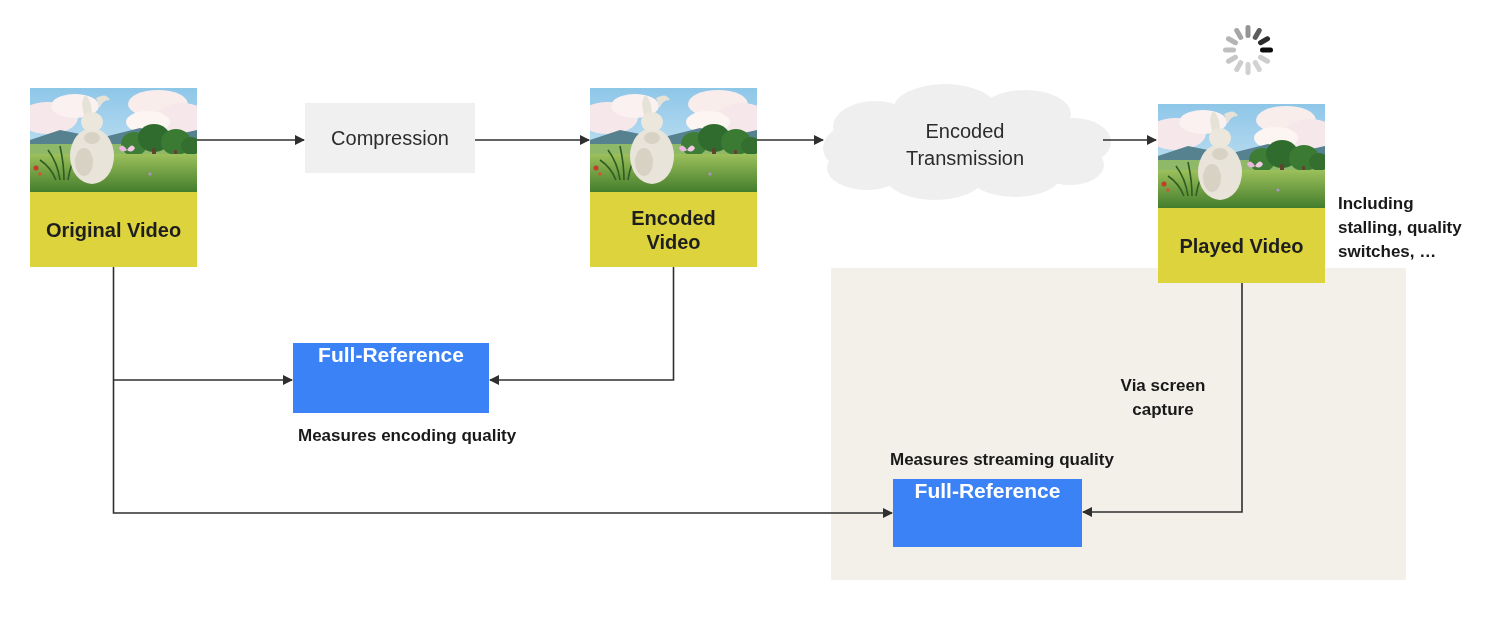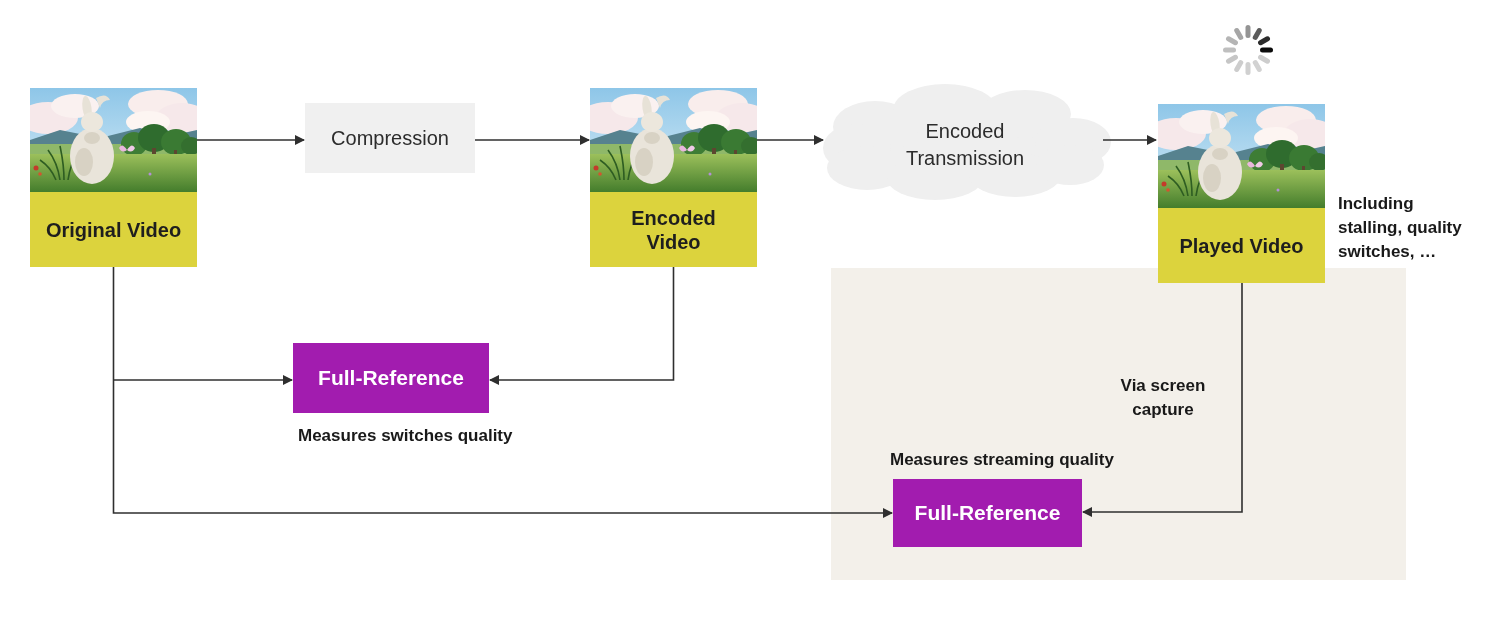--- a/index.html
+++ b/index.html
@@ -23,21 +23,21 @@
   .card-encoded{left:590px;top:88px;}
   .card-played{left:1158px;top:88px;margin-top:16px;}
   .thumb{display:block;width:167px;height:104px;}
   .vlabel{width:100%;height:75px;background:#dcd33d;display:flex;align-items:center;
           justify-content:center;text-align:center;font-size:20px;font-weight:600;
           line-height:1.2;color:#1e1e1e;white-space:pre-line;}
 
   
   .proc-box{left:305px;top:103px;width:170px;height:70px;background:#f0f0f0;
             display:flex;align-items:center;justify-content:center;font-size:20px;color:#2c2c2c;}
-  .fr-box{background:#a21caf;display:flex;align-items:center;justify-content:center;
+  .fr-box{background:#3b82f6;display:flex;align-items:flex-start;justify-content:center;
           color:#ffffff;font-size:21px;font-weight:600;}
   .fr-encoding{left:293px;top:343px;width:196px;height:70px;}
   .fr-streaming{left:893px;top:479px;width:189px;height:68px;}
 
   
   .caption{font-size:17px;font-weight:600;color:#191919;white-space:pre-line;}
   .cap-encoding{left:298px;top:426px;}
   .cap-streaming{left:890px;top:450px;}
   .note-including{left:1338px;top:192px;width:158px;line-height:24px;}
   .note-capture{left:1098px;top:374px;width:130px;line-height:24px;text-align:center;}
@@ -190,21 +190,21 @@
     </g>
   </svg>
 
   <div class="abs fr-box fr-encoding">
     <span>Full-Reference</span>
   </div>
   <div class="abs fr-box fr-streaming">
     <span>Full-Reference</span>
   </div>
 
-  <div class="abs caption cap-encoding">Measures switches quality</div>
+  <div class="abs caption cap-encoding">Measures encoding quality</div>
   <div class="abs caption cap-streaming">Measures streaming quality</div>
   <div class="abs caption note-including">Including
 stalling, quality
 switches, …</div>
   <div class="abs caption note-capture">Via screen
 capture</div>
 
 </div>
 
 </body></html>

